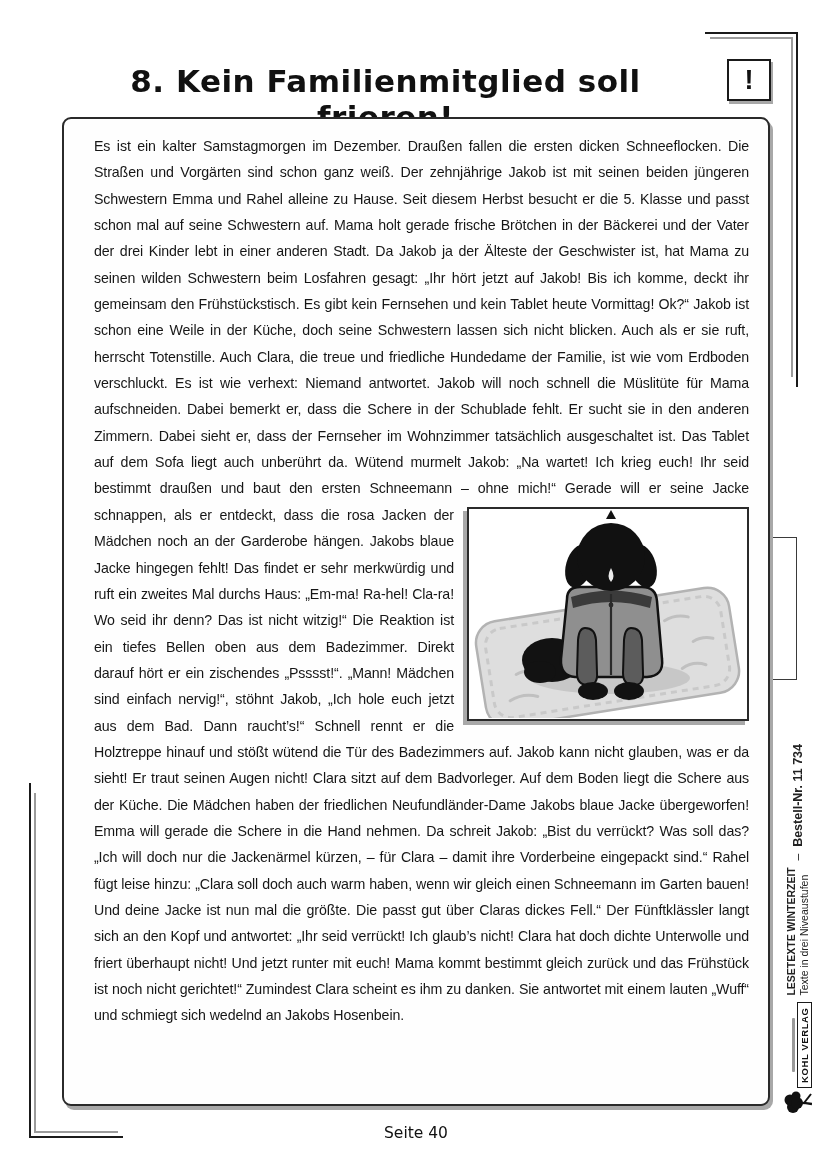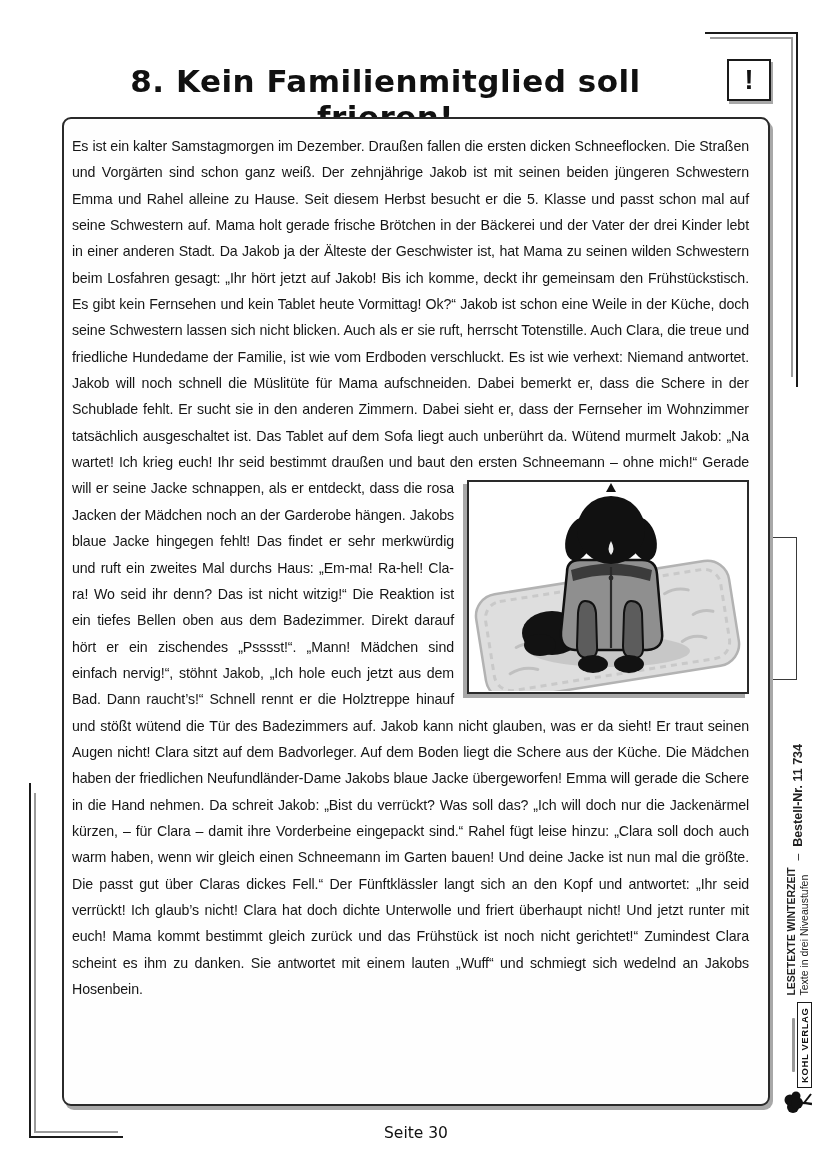--- a/index.html
+++ b/index.html
@@ -31,21 +31,21 @@
     border:2px solid #1a1a1a;background:#fff;box-shadow:2px 3px 0 #a8a8a8;
     display:flex;align-items:center;justify-content:center;
     font-size:27px;font-weight:bold;color:#111;
   }
 
   
   .story-box{
     position:absolute;left:62px;top:117px;width:708px;height:989px;
     box-sizing:border-box;border:2px solid #2a2a2a;border-radius:9px;
     background:#fefefe;box-shadow:3px 4px 0 #a8a8a8;
-    padding:14px 19px 10px 8px;overflow:hidden;
+    padding:14px 19px 10px 30px;overflow:hidden;
   }
   .story-text{
     font-size:14.2px;line-height:26.35px;text-align:justify;
     letter-spacing:-0.1px;color:#161616;hyphens:none;
   }
   .illustration-box{
     float:right;width:282px;height:214px;box-sizing:border-box;
     margin:5px 0 8px 13px;border:2px solid #2a2a2a;background:#fff;
     box-shadow:-4px 4px 0 #a8a8a8;display:flex;align-items:center;justify-content:center;
   }
@@ -146,13 +146,13 @@
     </div>
   </div>
   <div class="series-stack">
     <span class="series-line1">LESETEXTE WINTERZEIT</span>
     <span class="series-line2">Texte in drei Niveaustufen</span>
   </div>
   <span class="sidebar-dash">–</span>
   <span class="order-number">Bestell-Nr. 11 734</span>
 </div>
 
-<div class="page-number">Seite 30</div>
+<div class="page-number">Seite 40</div>
 
 </body></html>

